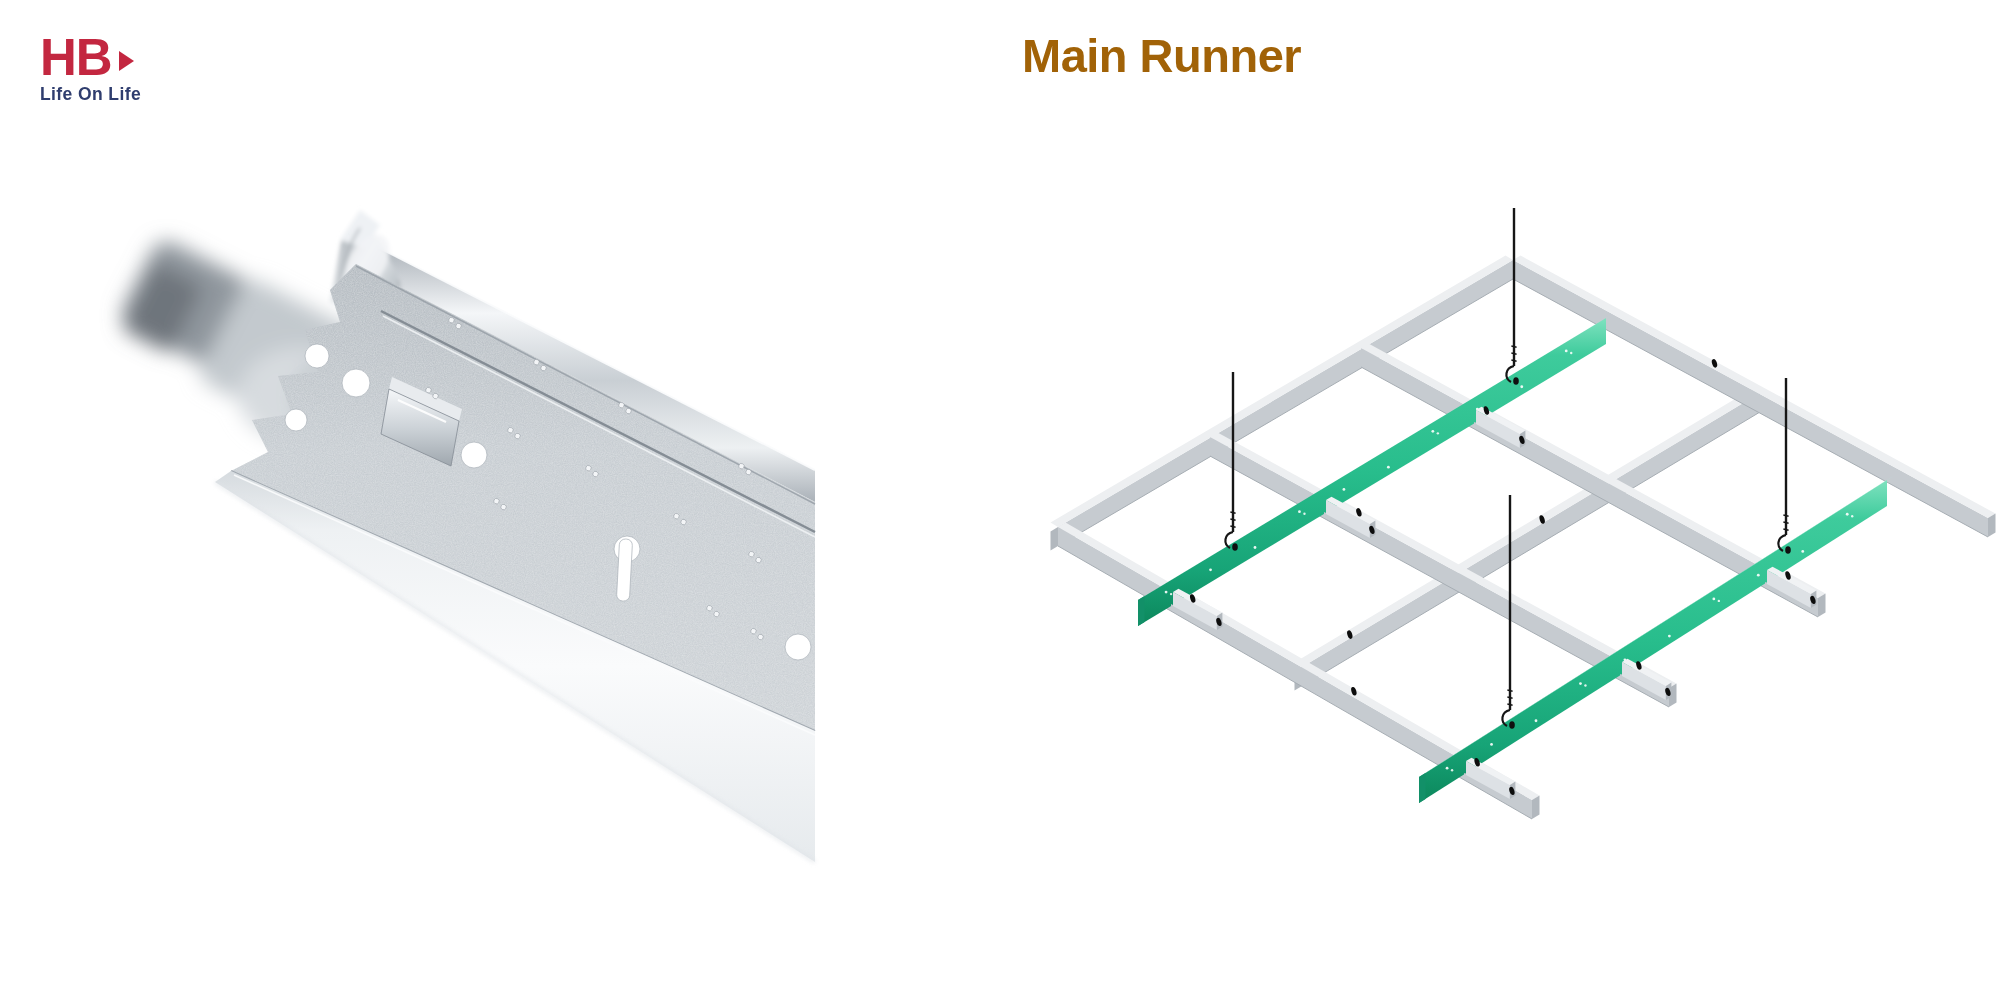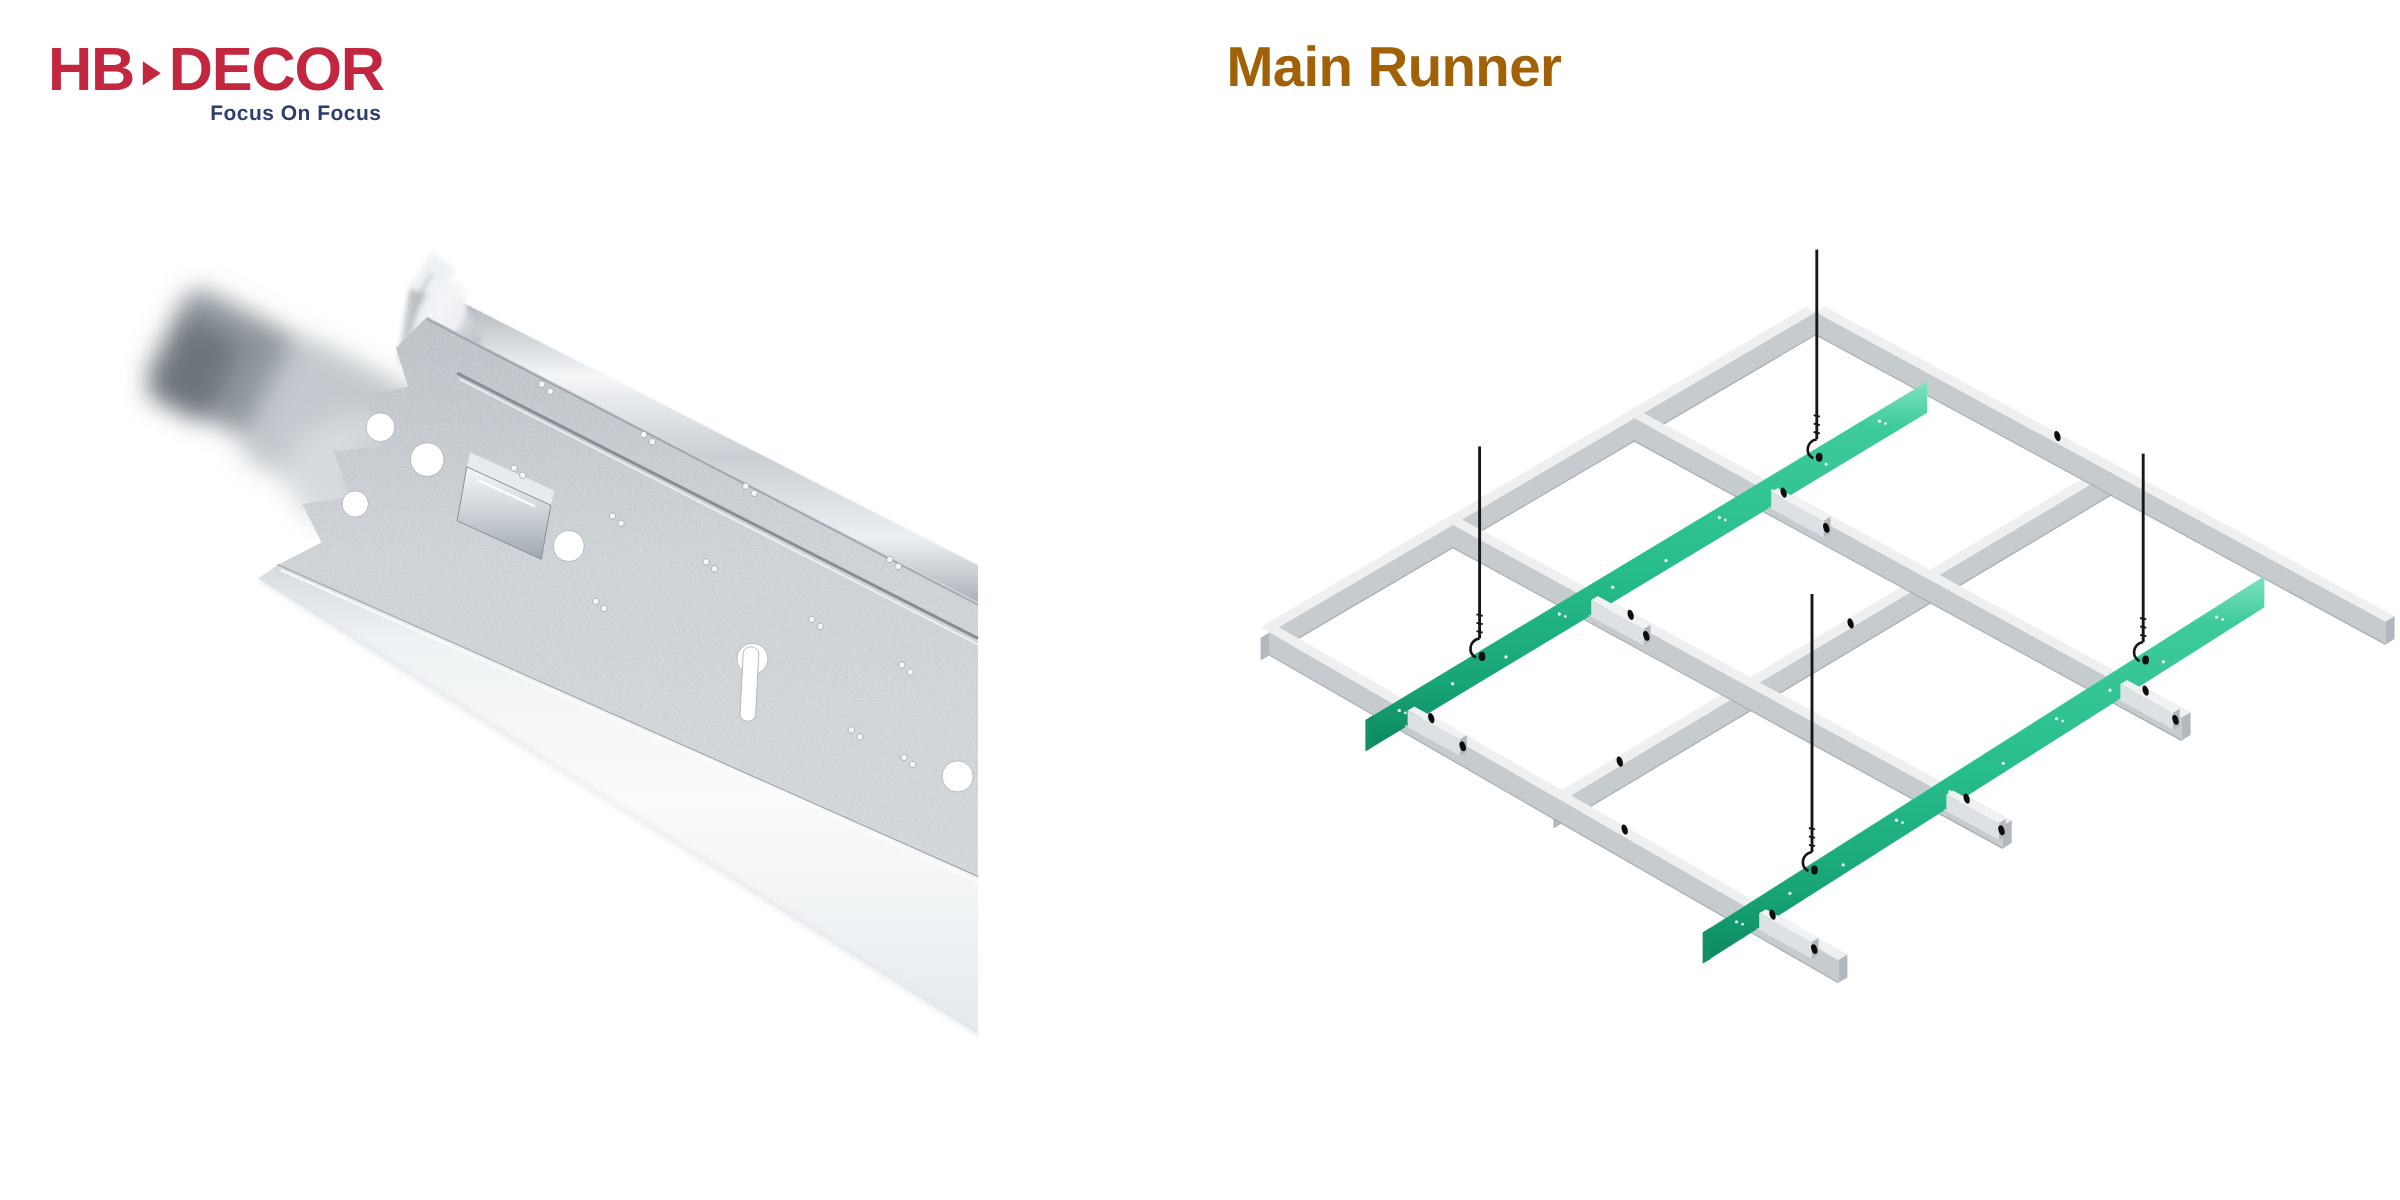--- a/index.html
+++ b/index.html
@@ -345,19 +345,18 @@
           <path d="M 1786,535 C 1777,537 1776,547 1783,551" stroke="#161616" stroke-width="2.2" fill="none"></path>
           <ellipse cx="1788" cy="550" rx="2.8" ry="3.8" fill="#101010"></ellipse>
         </g>
       </g>
   </svg>
 
   <div class="logo">
     <div class="logo-row">
       <span class="logo-text">HB</span>
       <span class="logo-arrow"></span>
-      <span class="logo-text">DECOR</span>
     </div>
-    <div class="tagline">Focus On Focus</div>
+    <div class="tagline">Life On Life</div>
   </div>
 
   <div class="page-title">Main Runner</div>
 </div>
 
 </body></html>

